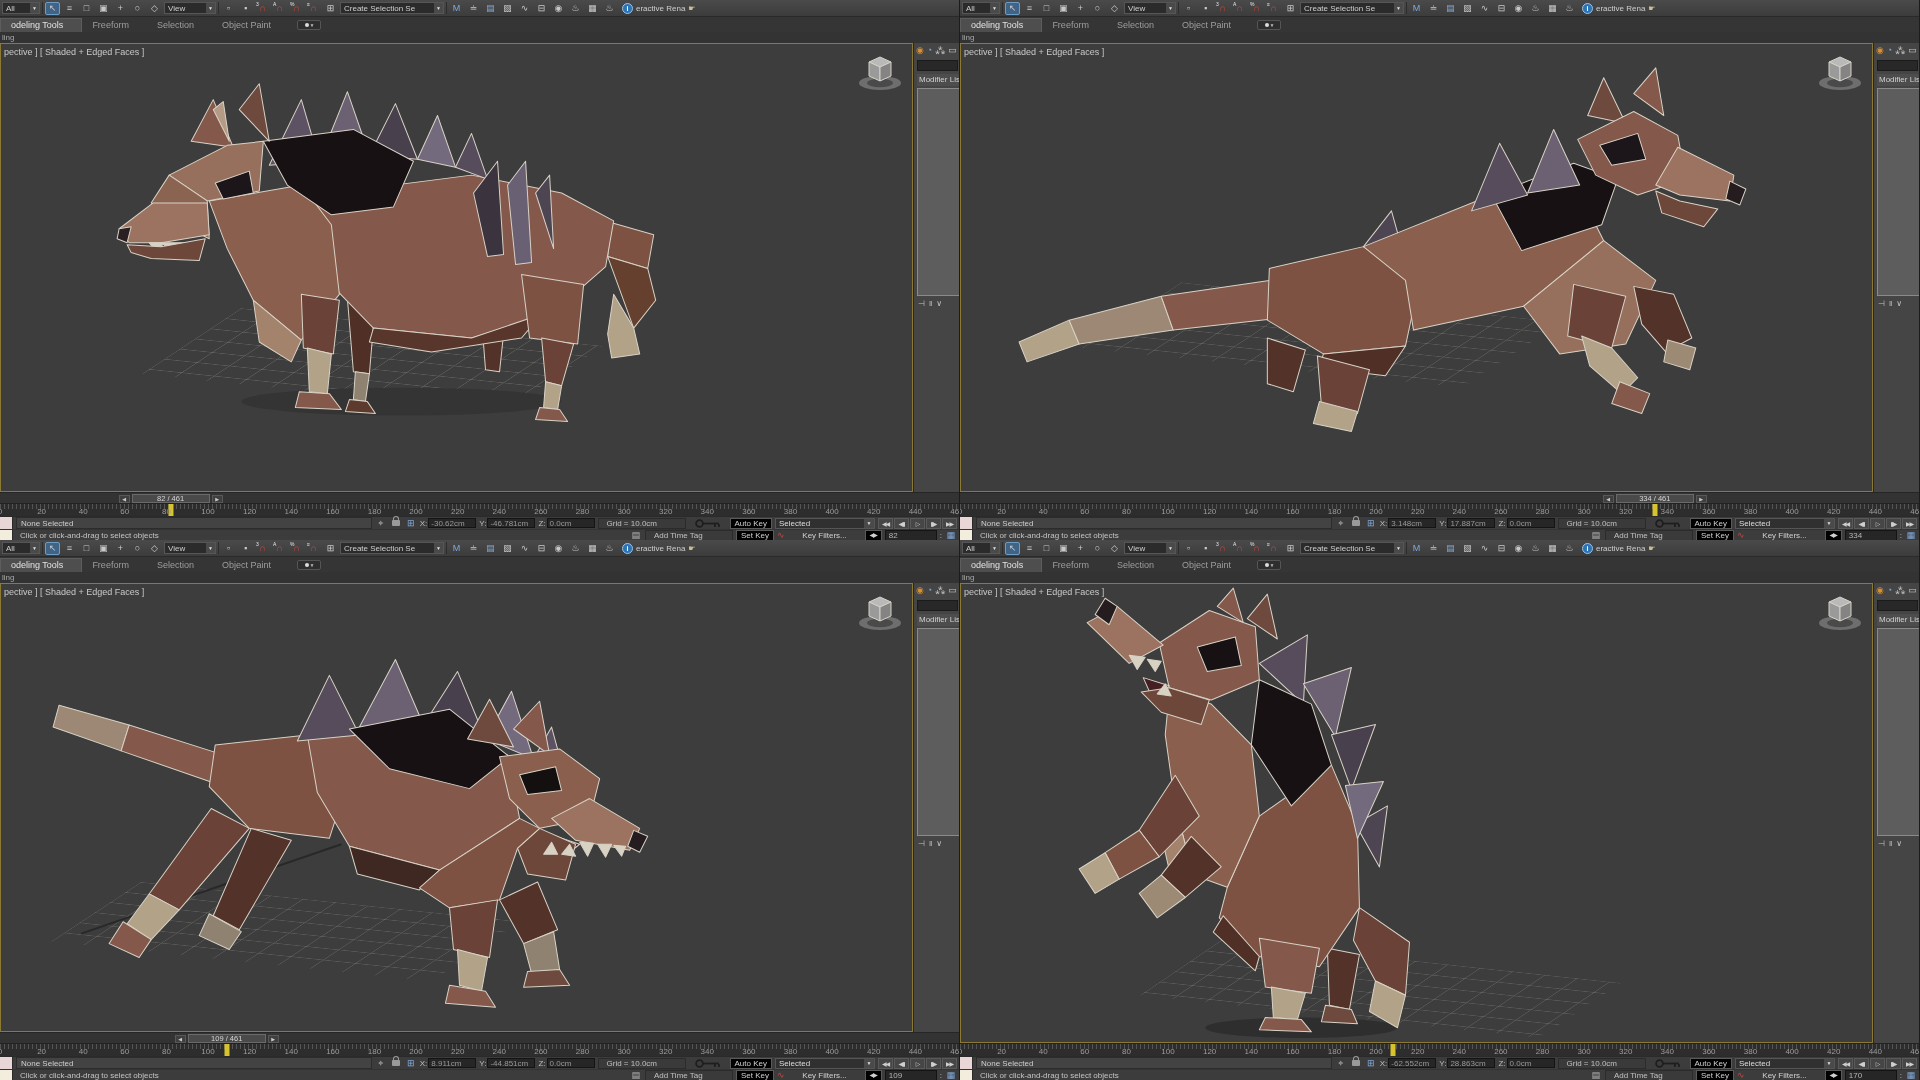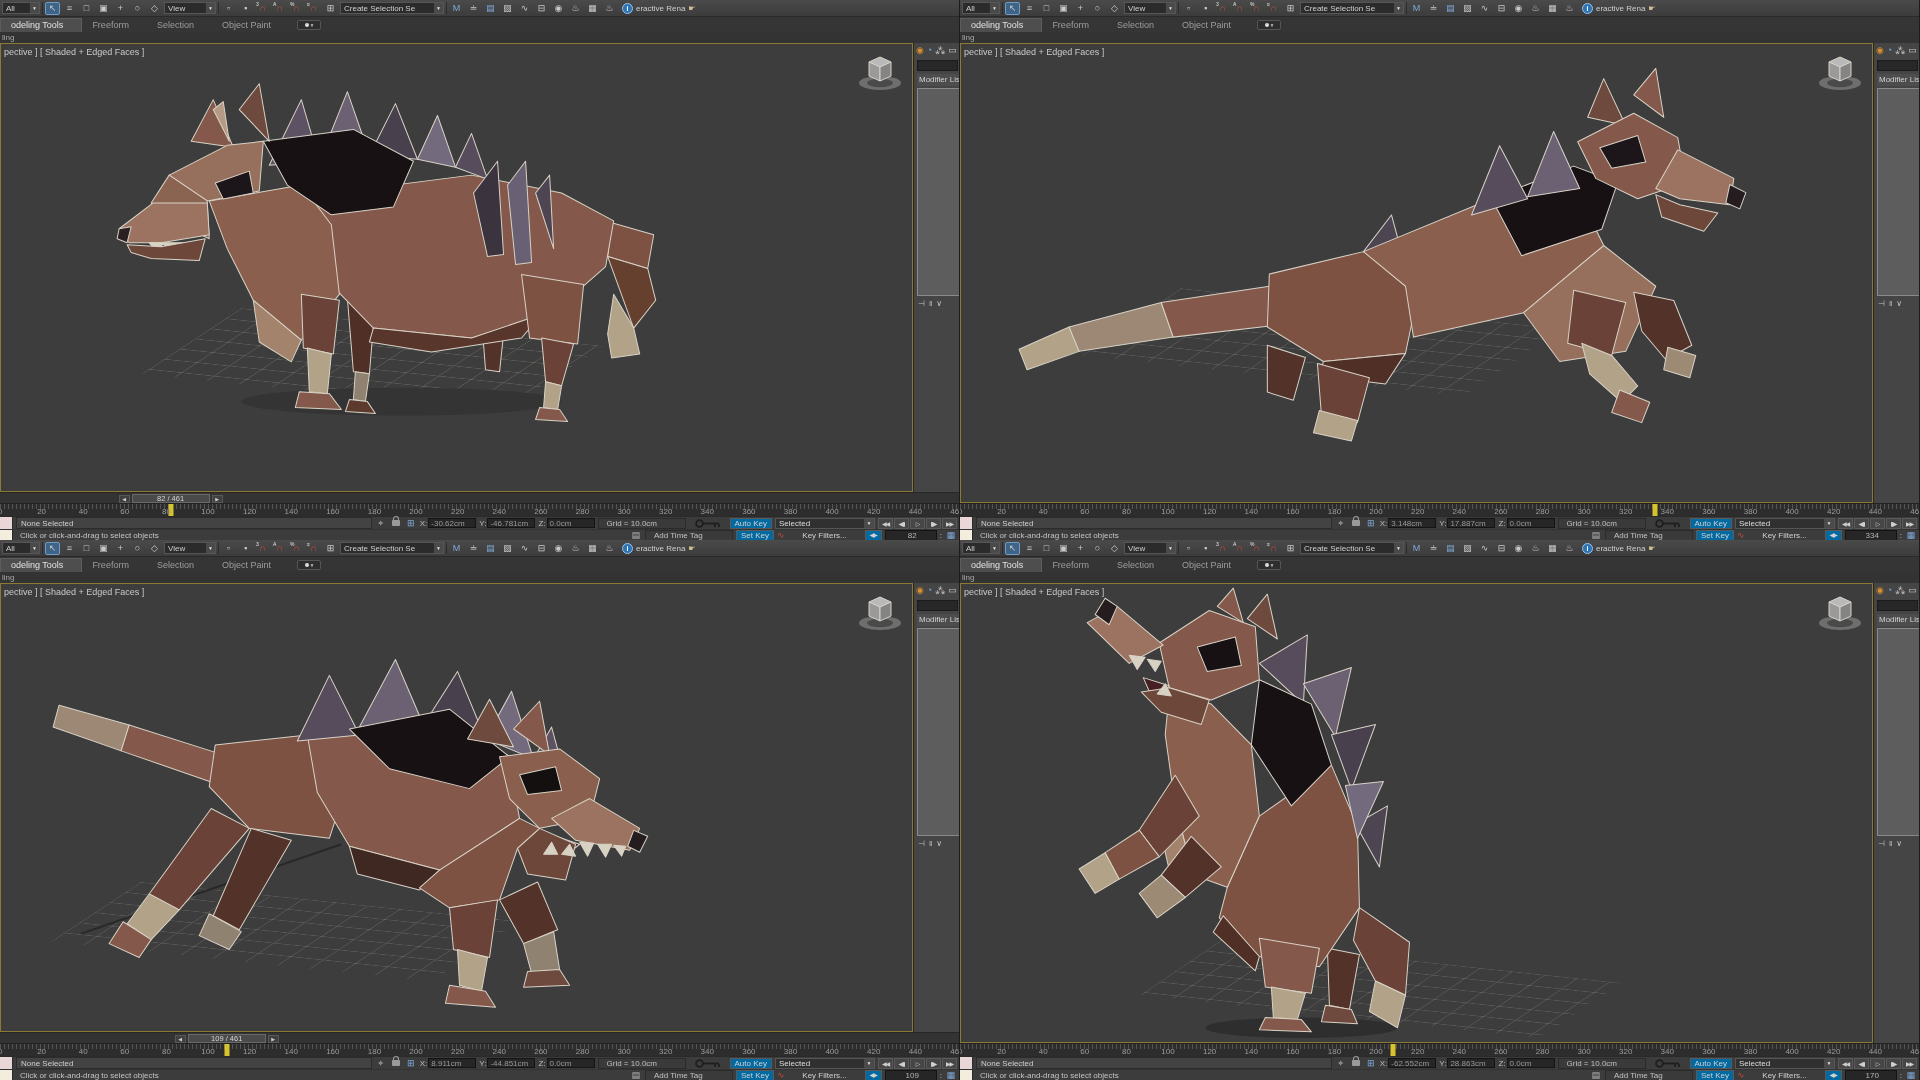--- a/index.html
+++ b/index.html
@@ -84,31 +84,31 @@
   .lock::before { content:""; position:absolute; left:1px; top:-4px; width:4px; height:4px;
     border:1.5px solid #9a9a9a; border-bottom:none; border-radius:3px 3px 0 0; }
   .coord { display:flex; align-items:center; gap:1px; flex:none; }
   .coord .lbl { color:#bdbdbd; }
   .coord .val { width:48px; height:10px; background:#262626; border:1px solid #141414; color:#989898;
     font-size:8px; line-height:9px; padding-left:2px; overflow:hidden; white-space:nowrap; }
   .box-flat { height:11px; background:#3a3a3a; border:1px solid #2b2b2b; color:#c0c0c0; line-height:10px;
     padding:0 8px; flex:none; }
   .grid-box { width:88px; }
   .key-ico { flex:none; margin:0 6px; }
-  .btn { height:11px; background:#0369a1; border:1px solid #5a5a5a; color:#d0d0d0; line-height:9px;
+  .btn { height:11px; background:#000000; border:1px solid #5a5a5a; color:#d0d0d0; line-height:9px;
     padding:0 4px; flex:none; text-align:center; }
   .dd-selected { width:100px; height:11px; background:#303030; border:1px solid #555; color:#dedede;
     display:flex; align-items:center; padding-left:3px; flex:none; }
   .dd-selected .arr { margin-left:auto; width:10px; height:100%; background:#4a4a4a; font-size:5px;
     display:flex; align-items:center; justify-content:center; }
   .pb { display:flex; gap:1px; flex:none; }
   .pb span { min-width:15px; height:11px; background:#464646; border:1px solid #5a5a5a; color:#cfcfcf;
     font-size:6px; display:flex; align-items:center; justify-content:center; letter-spacing:-1px; }
   .frame-field { width:52px; height:11px; background:#262626; border:1px solid #141414; color:#b5b5b5;
-    line-height:10px; padding-left:3px; flex:none;text-align:center; }
+    line-height:10px; padding-left:3px; flex:none; }
   .red-curve { color:#c0493f; font-size:9px; flex:none; }
   .blue-ico { color:#7fa8d9; }
   svg polygon, svg path { stroke:#d8d2c6; stroke-width:1; stroke-linejoin:round; }
   svg .nostroke { stroke:none; }
 </style>
 </head>
 <body>
 
 <div id="tiles">
 <div class="tile">
@@ -735,20 +735,27 @@
       <div class="cp-stack"></div>
       <div class="cp-btns">
             <span>⊣</span>
             <span>‖</span>
             <span>∨</span>
           </div>
       <div class="cp-fill"></div>
     </div>
   </div>
 
+  <div class="tslider">
+    <div class="ts-group" style="left: 72.4512%;">
+      <span class="ts-arrow">◀</span>
+      <span class="ts-handle">334 / 461</span>
+      <span class="ts-arrow">▶</span>
+    </div>
+  </div>
 
   <div class="ruler">
     <div class="ruler-marker" style="left: 72.4512%;"></div>
   <span class="ruler-label" style="left: 0%;">0</span>
         <span class="ruler-label" style="left: 4.33839%;">20</span>
         <span class="ruler-label" style="left: 8.67679%;">40</span>
         <span class="ruler-label" style="left: 13.0152%;">60</span>
         <span class="ruler-label" style="left: 17.3536%;">80</span>
         <span class="ruler-label" style="left: 21.692%;">100</span>
         <span class="ruler-label" style="left: 26.0304%;">120</span>

